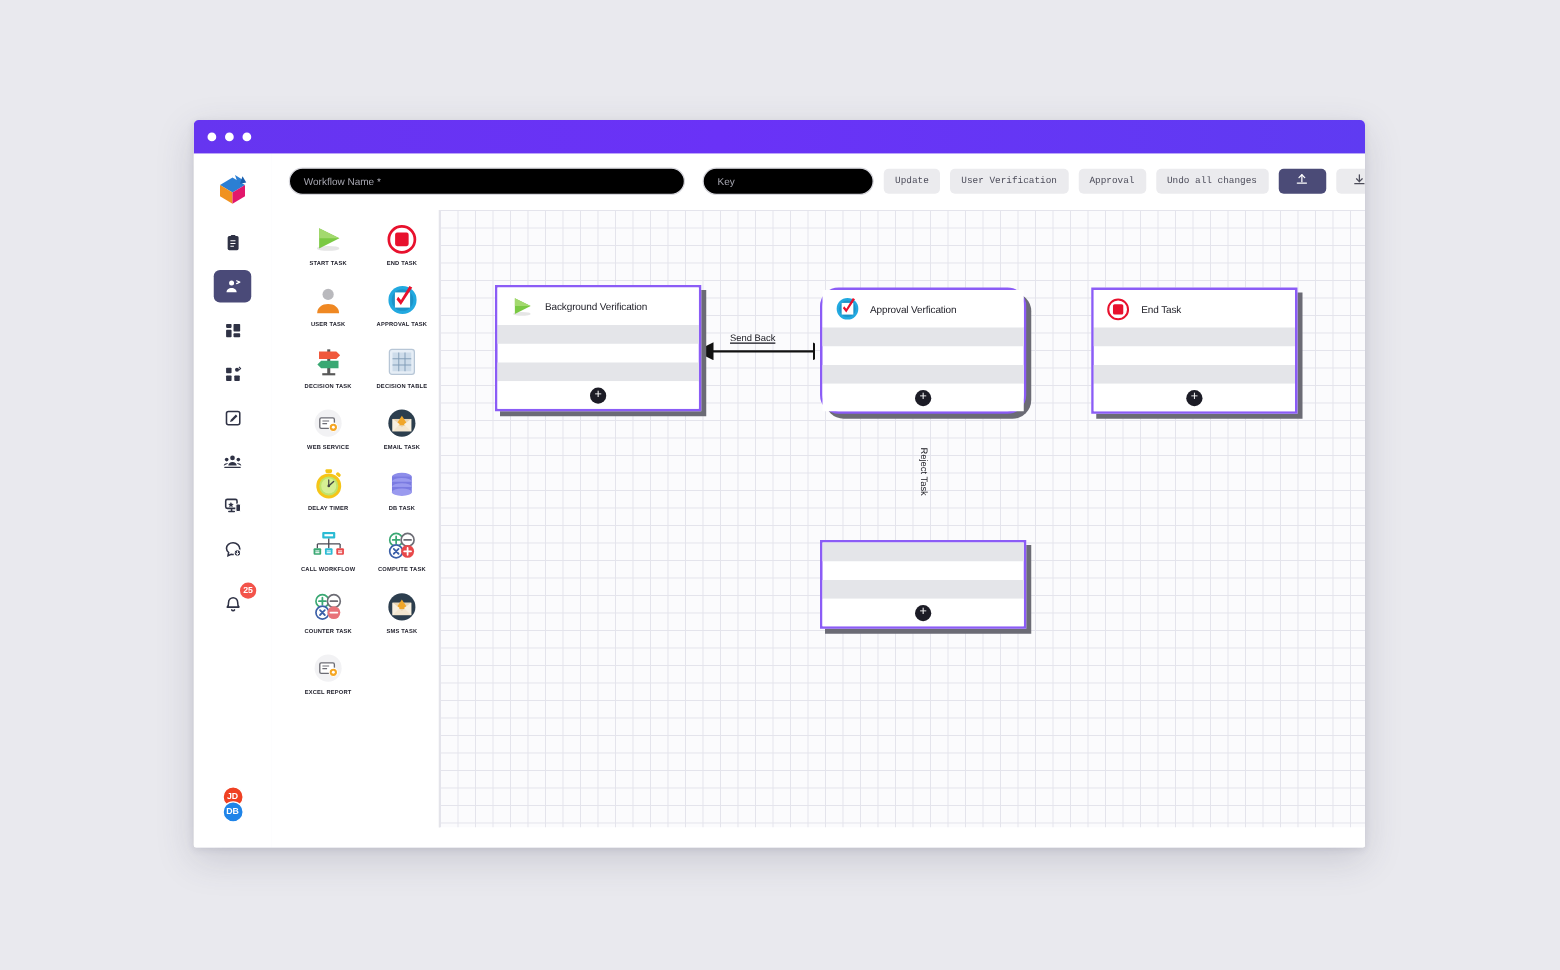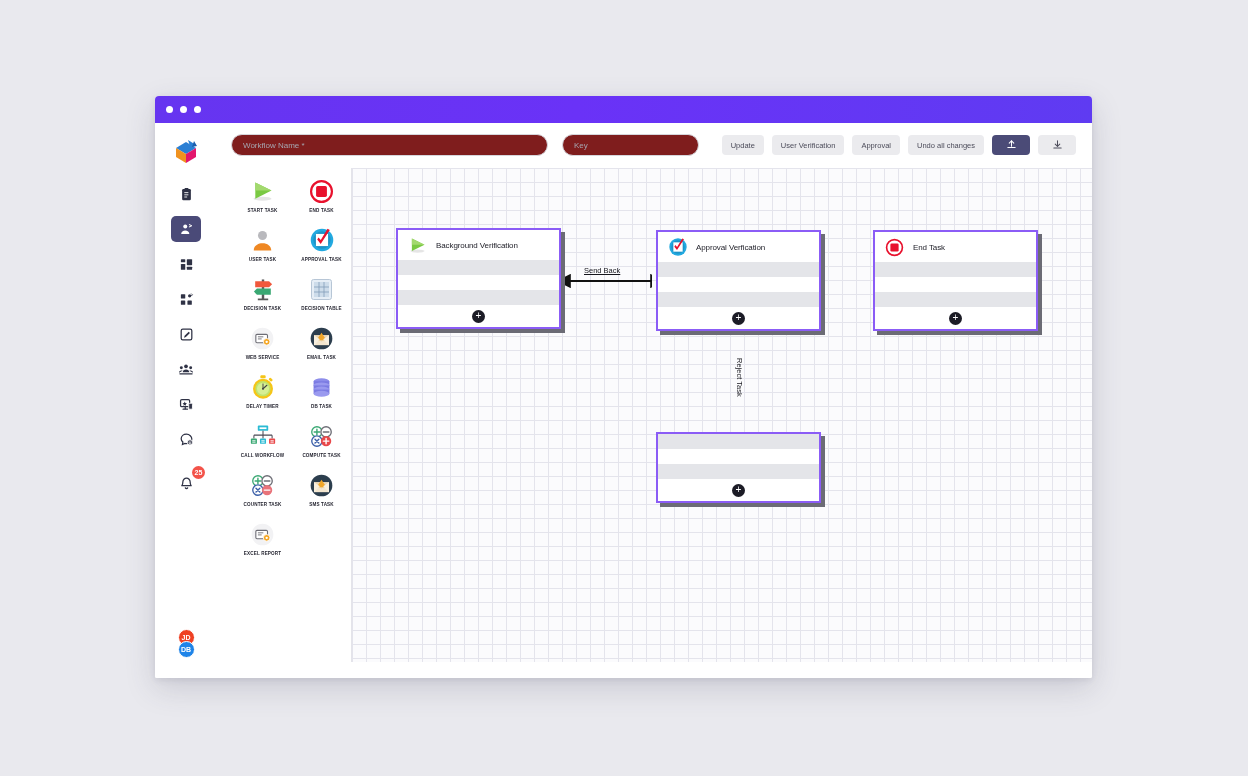--- a/index.html
+++ b/index.html
@@ -111,42 +111,42 @@
     display: flex;
     align-items: center;
     margin: 11px 0 0 14px;
     padding-right: 16px;
     gap: 0;
   }
   .text-input {
     height: 22px;
     border: 1px solid #d6d6dc;
     border-radius: 11px;
-    background: #7f1d1d;
+    background: #000000;
     font-size: 8px;
     color: #a6a6b0;
     padding: 0 11px;
     display: flex; align-items: center;
     font-family: "Liberation Sans", sans-serif;
     outline: none;
   }
   #wf-name { width: 317px; }
   #wf-key  { width: 137px; margin-left: 14px; }
 
   .tb-btn {
     height: 20px;
     background: #ebebee;
     border: none;
     border-radius: 4px;
     font-size: 7.5px;
     color: #4c4c5a;
     padding: 0 9px;
     margin-left: 8px;
     cursor: pointer;
-    font-family: Liberation Sans, sans-serif;
+    font-family: Liberation Mono, monospace;
     white-space: nowrap;
     display: flex; align-items: center; justify-content: center;
   }
   .tb-btn.primary { background: #4b4b77; color: #fff; width: 38px; padding: 0; }
   .tb-btn.icon-only { width: 38px; padding: 0; }
   #tb-spacer { flex: 1; }
 
   
   #workspace {
     flex: 1;
@@ -661,21 +661,21 @@
               <span class="node-title">Background Verification</span>
             </div>
             <div class="node-row alt"></div>
             <div class="node-row"></div>
             <div class="node-row alt"></div>
             <div class="node-footer">
               <span class="plus-btn">+</span>
             </div>
           </div>
 
-          <div class="node" style="left:304px; top:62px;">
+          <div class="node" style="left:304px; top:62px;border-radius:15px;">
             <div class="node-header">
               <span class="node-icon">
                 <svg width="20" height="20" viewBox="0 0 30 30">
                   <circle cx="15" cy="15" r="13" fill="#22a9e0"></circle>
                   <circle cx="15" cy="15" r="10" fill="#1c93c8"></circle>
                   <rect x="8" y="8" width="14" height="14" fill="#ffffff"></rect>
                   <path d="M9.5 14.5l4 5L24 3.5l-2.6-1.4L13.6 15 11 12z" fill="#e8112d"></path>
                 </svg>
               </span>
               <span class="node-title">Approval Verfication</span>

